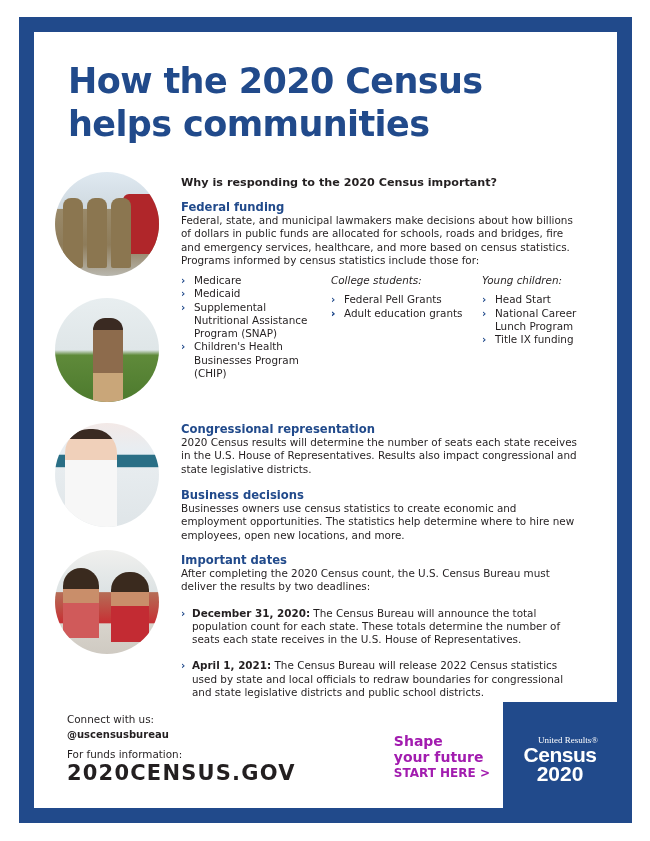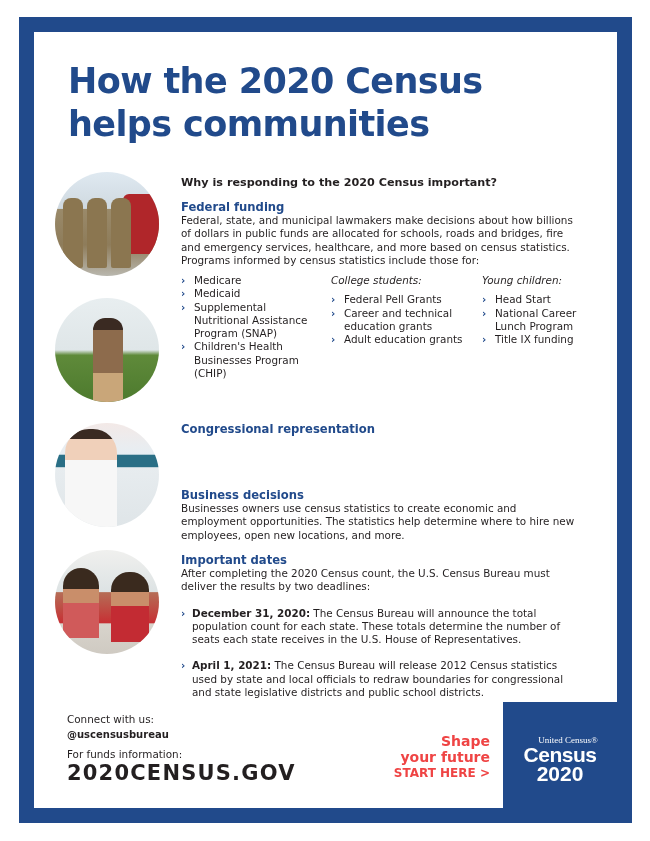--- a/index.html
+++ b/index.html
@@ -28,21 +28,21 @@
   .col .lbl{font-style:italic;margin:0 0 6px 0;}
   .col ul{list-style:none;margin:0;padding:0;}
   .col li{position:relative;padding-left:13px;}
   .chev{position:absolute;left:0;top:0;color:#214a8b;font-weight:bold;}
   .date-item{position:relative;padding-left:11px;margin-bottom:13px;}
   .date-item .chev{left:0;}
   .date-item b{font-weight:bold;margin-top:40px;}
   .footer-left{position:absolute;left:67px;top:713px;font-size:10.4px;}
   .footer-left .line{position:absolute;left:0;white-space:nowrap;}
   .url{font-weight:bold;font-size:21px;letter-spacing:1.2px;}
-  .tagline{position:absolute;right:160px;top:733px;text-align:right;color:#ef4444;font-weight:bold;}
+  .tagline{position:absolute;right:160px;top:733px;color:#a21caf;font-weight:bold;}
   .tagline .t1{font-size:14px;line-height:16px;display:block;}
   .tagline .t2{font-size:12px;line-height:16px;display:block;}
   .logo-box{position:absolute;left:503px;top:702px;width:114px;height:106px;background:#214a8b;}
   .logo{position:absolute;left:0;top:34px;width:114px;text-align:center;color:#fff;font-family:"Liberation Sans",sans-serif;}
   .logo .us{font-family:"Liberation Serif",serif;font-size:9px;line-height:9px;display:block;padding-left:16px;}
   .logo .cen{font-weight:bold;font-size:21px;line-height:19px;display:block;letter-spacing:-0.5px;}
   .logo .yr{font-weight:bold;font-size:21px;line-height:20px;display:block;}
 </style>
 </head>
 <body>
@@ -86,71 +86,72 @@
         <li><span class="chev">›</span><span>Medicare</span></li>
         <li><span class="chev">›</span><span>Medicaid</span></li>
         <li><span class="chev">›</span><span>Supplemental Nutritional Assistance Program (SNAP)</span></li>
         <li><span class="chev">›</span><span>Children's Health Businesses Program (CHIP)</span></li>
       </ul>
     </div>
     <div class="col" style="left:150px;width:145px">
       <p class="lbl" style="margin-bottom:6px">College students:</p>
       <ul>
         <li><span class="chev">›</span><span>Federal Pell Grants</span></li>
-        <li><span class="chev">›</span><span>Career and technical education grants</span></li>
+        <li><span class="chev">›</span></li>
         <li><span class="chev">›</span><span>Adult education grants</span></li>
       </ul>
     </div>
     <div class="col" style="left:301px;width:105px">
       <p class="lbl" style="">Young children:</p>
       <ul>
         <li><span class="chev">›</span><span>Head Start</span></li>
         <li><span class="chev">›</span><span>National Career Lunch Program</span></li>
         <li><span class="chev">›</span><span>Title IX funding</span></li>
       </ul>
     </div>
   </div>
 
   <div class="sec" style="top:246px">
     <h2>Congressional representation</h2>
+    <p>2020 Census results will determine the number of seats each state receives in the U.S. House of Representatives. Results also impact congressional and state legislative districts.</p>
   </div>
 
   <div class="sec" style="top:312px">
     <h2>Business decisions</h2>
     <p>Businesses owners use census statistics to create economic and employment opportunities. The statistics help determine where to hire new employees, open new locations, and more.</p>
   </div>
 
   <div class="sec" style="top:377px">
     <h2>Important dates</h2>
     <p>After completing the 2020 Census count, the U.S. Census Bureau must deliver the results by two deadlines:</p>
     <div style="margin-top:13px">
       <div class="date-item">
         <span class="chev">›</span>
         <b>December 31, 2020:</b><span> The Census Bureau will announce the total population count for each state. These totals determine the number of seats each state receives in the U.S. House of Representatives.</span>
       </div>
       <div class="date-item">
         <span class="chev">›</span>
-        <b>April 1, 2021:</b><span> The Census Bureau will release 2012 Census statistics used by state and local officials to redraw boundaries for congressional and state legislative districts and public school districts.</span>
+        <b>April 1, 2021:</b><span> The Census Bureau will release 2022 Census statistics used by state and local officials to redraw boundaries for congressional and state legislative districts and public school districts.</span>
       </div>
     </div>
   </div>
 </div>
 
 <div class="footer-left">
   <span class="line" style="top:0">Connect with us:</span>
   <span class="line" style="top:16px;font-weight:bold;font-size:10px">@uscensusbureau</span>
   <span class="line" style="top:35px">For funds information:</span>
   <span class="line url" style="top:48px">2020CENSUS.GOV</span>
 </div>
 
 <div class="tagline">
   <span class="t1">Shape</span>
   <span class="t1">your future</span>
   <span class="t2">START HERE &gt;</span>
 </div>
 
 <div class="logo-box">
   <div class="logo">
-    <span class="us">United Census®</span>
+    <span class="us">United Results®</span>
     <span class="cen">Census</span>
     <span class="yr">2020</span>
   </div>
 </div>
 
 </body></html>

